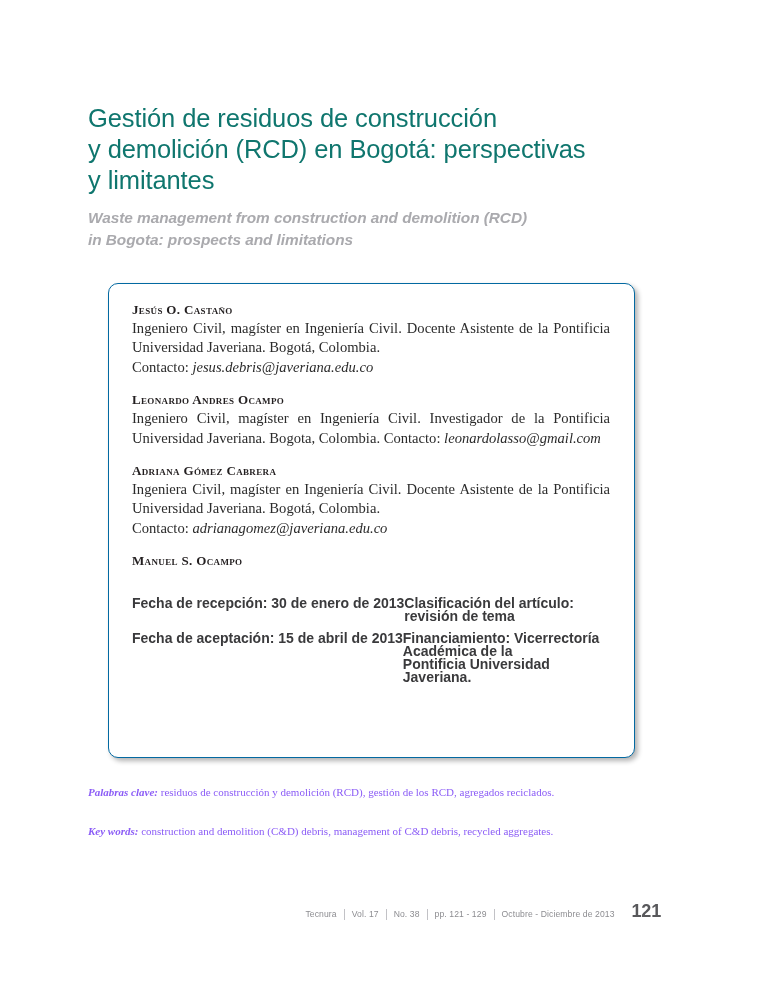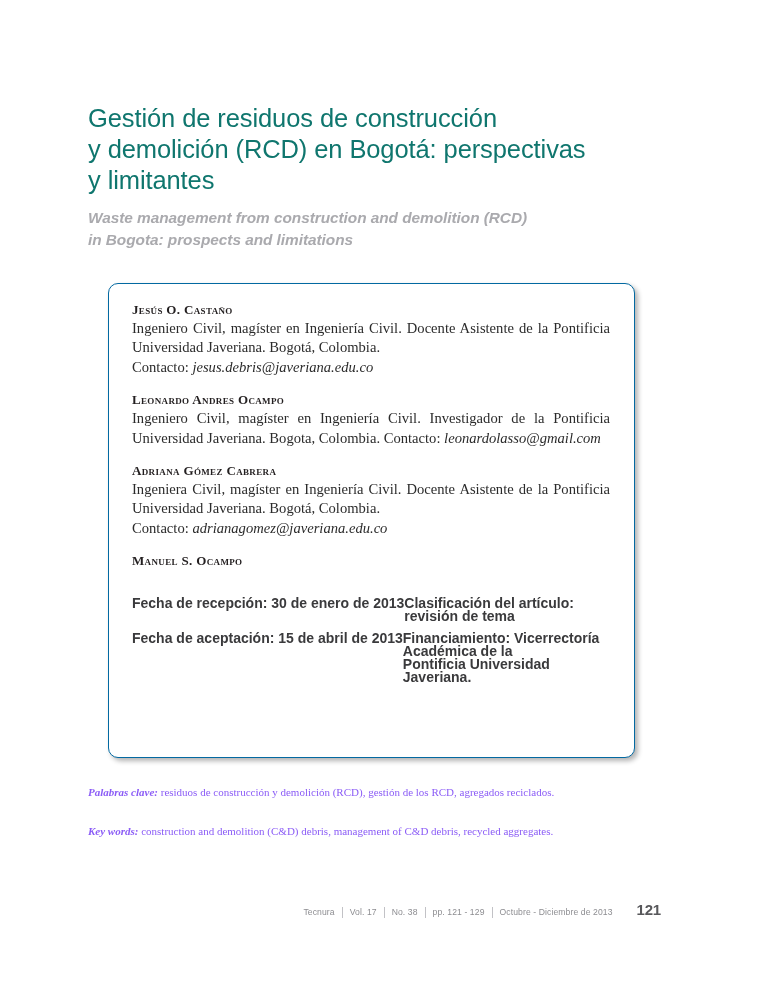--- a/index.html
+++ b/index.html
@@ -141,41 +141,40 @@
   
   .footer {
     position: absolute;
     left: 0;
     top: 901px;
     width: 661px;
     display: flex;
     justify-content: flex-end;
     align-items: baseline;
     font-family: "Liberation Sans", sans-serif;
-    gap: 7px;
   }
   .footer-bits {
     display: flex;
     align-items: center;
     font-size: 8.6px;
     color: #8d8d91;
     letter-spacing: 0.1px;
   }
   .footer-bits span.fb {
     padding: 0 7px;
     white-space: nowrap;
   }
   .footer-sep {
     display: inline-block;
     width: 1px;
     height: 11px;
     background: #c2c2c6;
   }
   .footer-page {
-    font-size: 15px;
+    font-size: 18px;
     font-weight: 700;
     color: #58585b;
     margin-left: 10px;
     letter-spacing: -0.2px;
   }
 </style>
 </head>
 <body>
 
 <div class="page">

